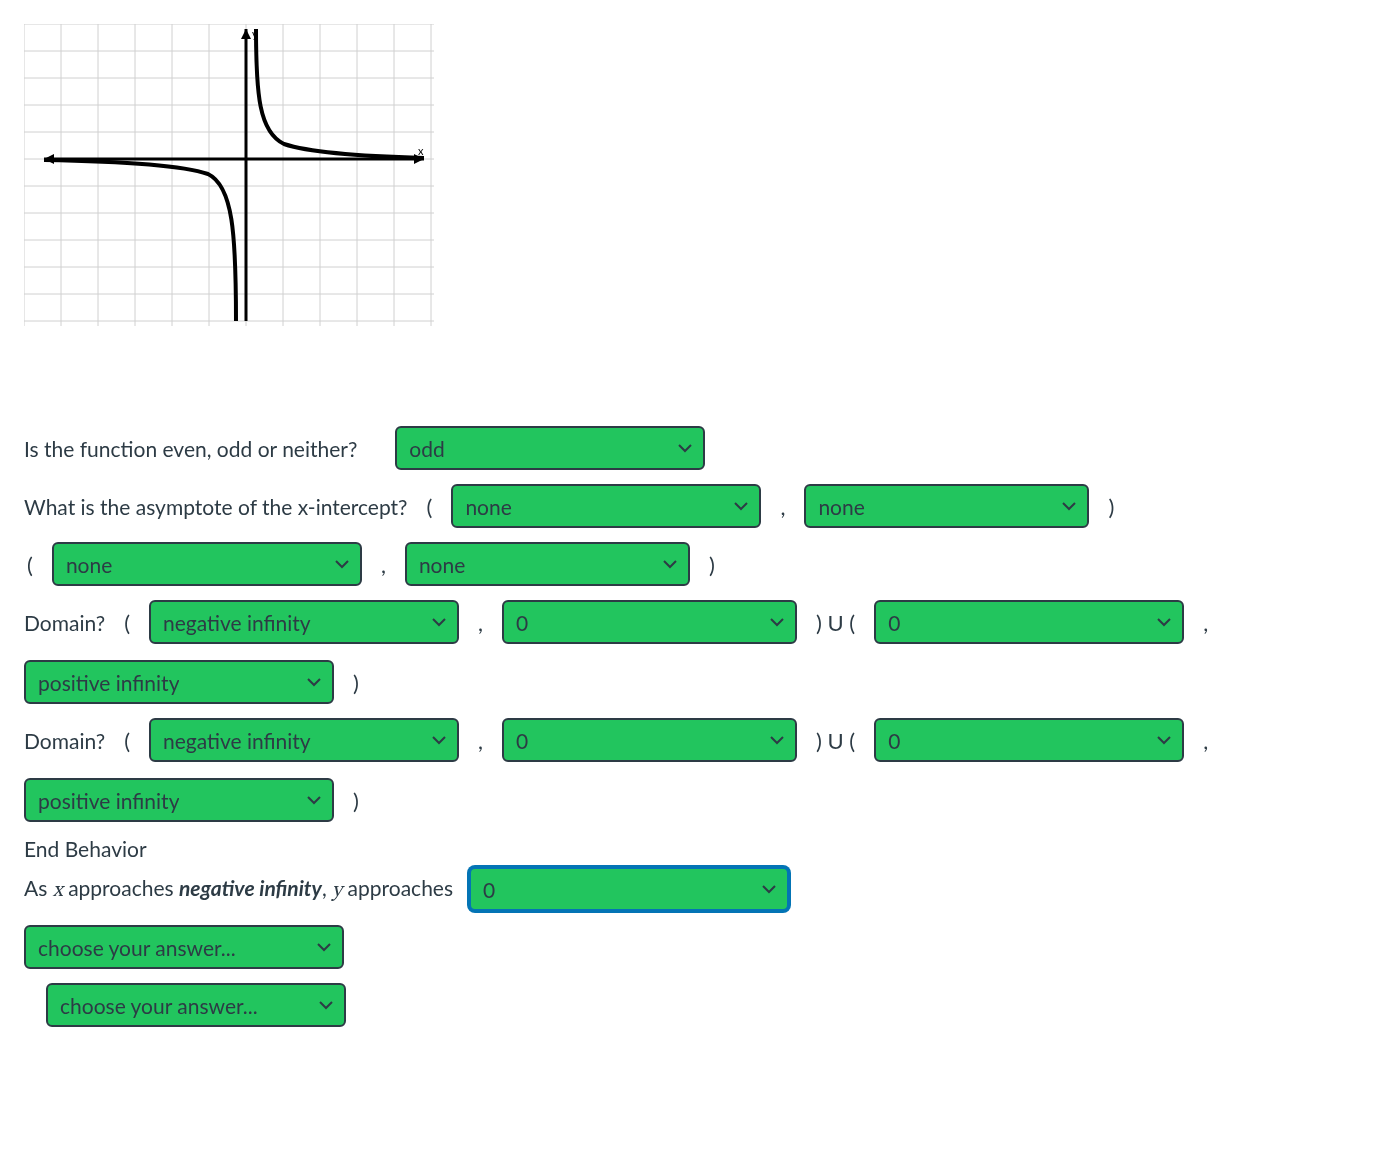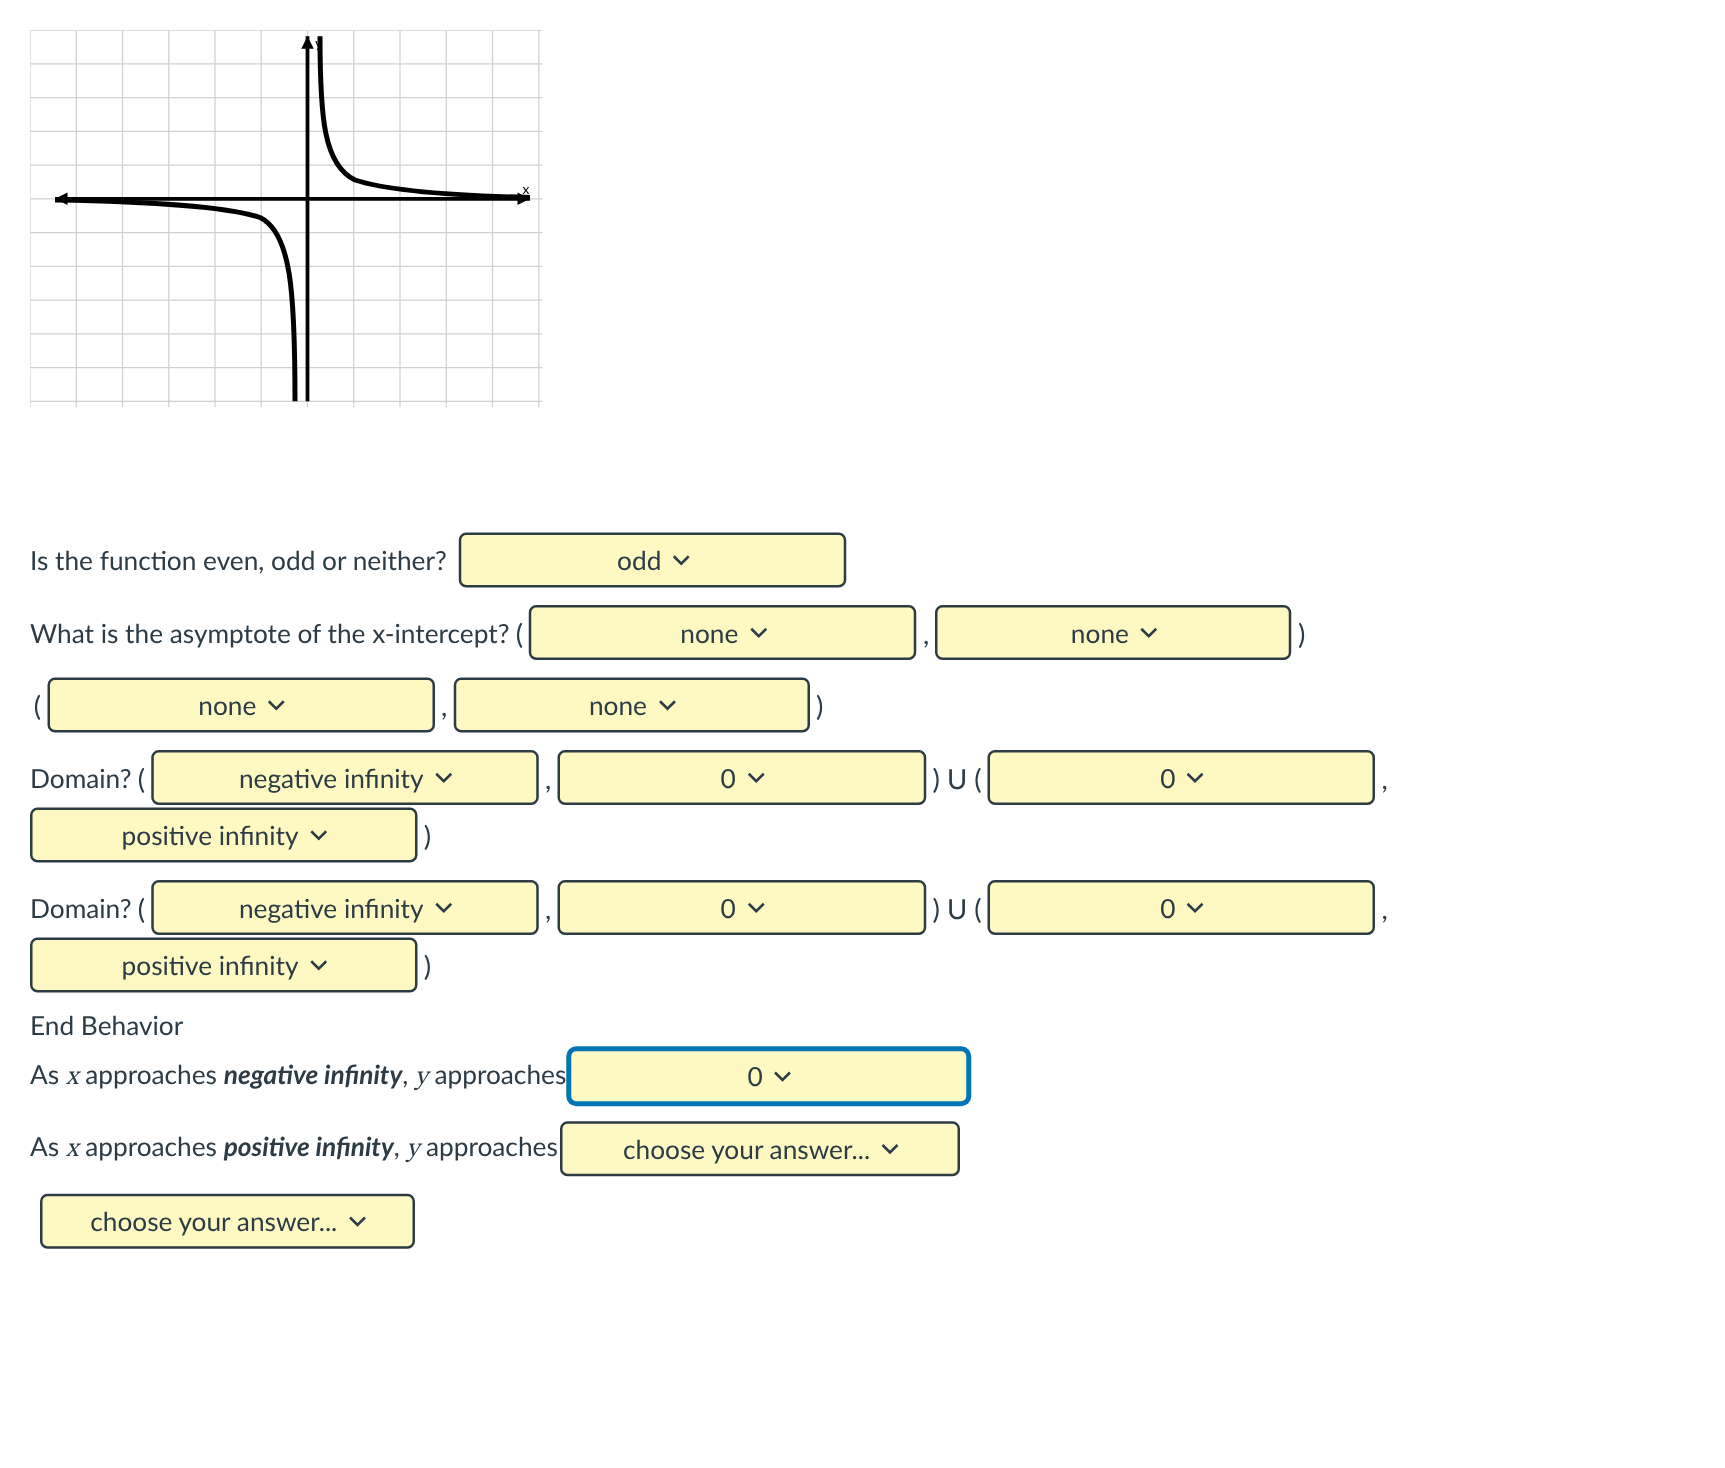--- a/index.html
+++ b/index.html
@@ -17,32 +17,32 @@
     height: 302px;
     background: #fff;
     position: relative;
     margin-bottom: 100px;
   }
   .row {
     display: flex;
     align-items: center;
     flex-wrap: wrap;
     margin-bottom: 14px;
-    gap: 2px;
+    gap: 16px;
   }
   .qtext {
     white-space: nowrap;
   }
   .select {
     display: inline-flex;
     align-items: center;
-    justify-content: center;
+    justify-content: space-between;
     border: 2px solid #2d3b45;
     border-radius: 6px;
-    background: #fef9c3;
+    background: #22c55e;
     height: 44px;
     padding: 0 10px 0 12px;
     color: #2d3b45;
     font-size: 21px;
     cursor: pointer;
     user-select: none;
   }
   .select.focused {
     border-color: #0374b5;
     box-shadow: 0 0 0 2px #0374b5;
@@ -277,23 +277,20 @@
     <span class="label">0</span>
     <span class="chev">
         <svg class="chev-svg" width="16" height="16" viewBox="0 0 16 16">
           <path d="M2 5 L8 11 L14 5" stroke="#2d3b45" stroke-width="2" fill="none"></path>
         </svg>
       </span>
   </div>
 </div>
 
 <div class="row">
-  <span class="qtext">
-    <span>As </span><span class="mathvar">x</span><span> approaches </span><span class="bolditalic">positive infinity</span><span>, </span><span class="mathvar">y</span><span> approaches</span>
-  </span>
   <div class="select" style="width:320px">
     <span class="label">choose your answer...</span>
     <span class="chev">
         <svg class="chev-svg" width="16" height="16" viewBox="0 0 16 16">
           <path d="M2 5 L8 11 L14 5" stroke="#2d3b45" stroke-width="2" fill="none"></path>
         </svg>
       </span>
   </div>
 </div>
 

